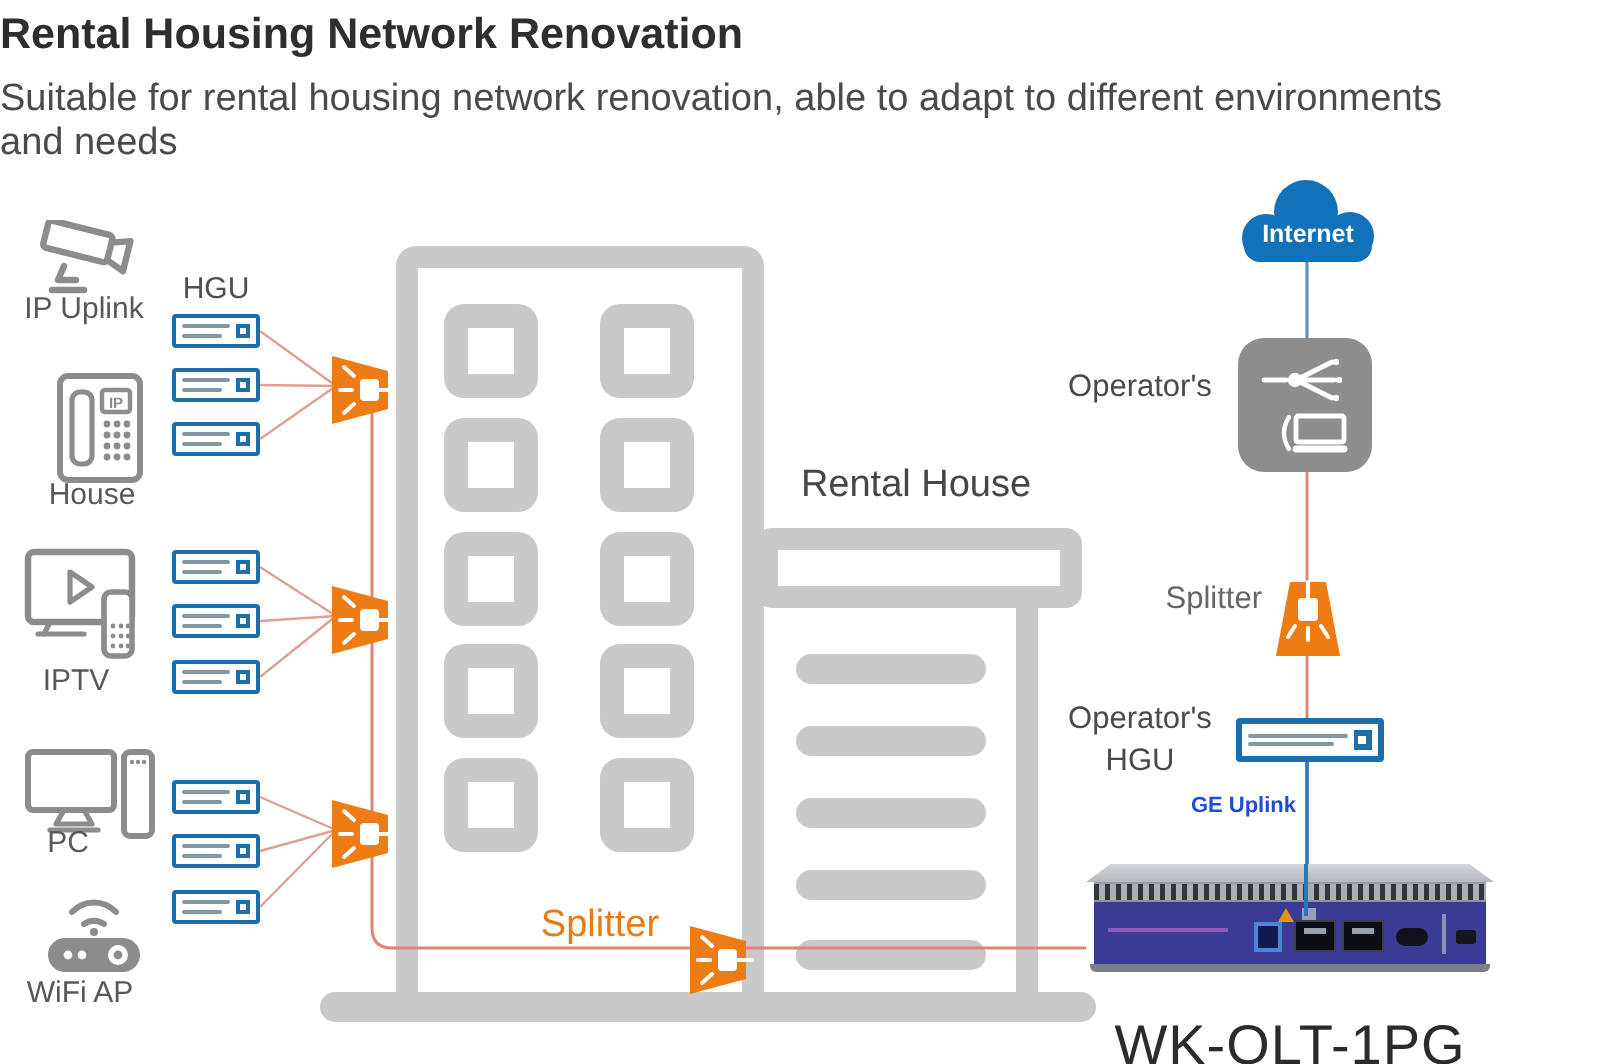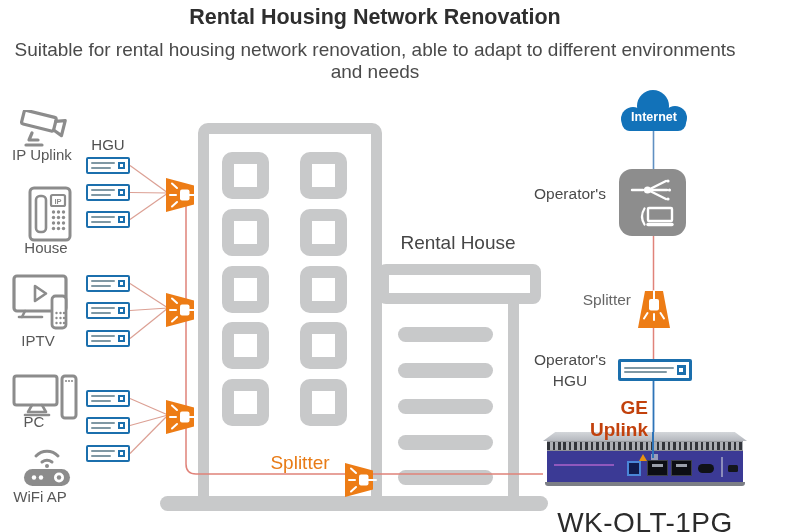--- a/index.html
+++ b/index.html
@@ -1,19 +1,19 @@
 <!DOCTYPE html>
 <html><head>
 <meta charset="utf-8">
 <style>
   html,body{margin:0;padding:0;background:#fff;}
   #canvas{position:relative;width:801px;height:532px;background:#fff;overflow:hidden;
           font-family:"Liberation Sans", sans-serif;}
   
-  #header{position:absolute;left:0;top:0;width:750px;text-align:center;}
+  #header{position:absolute;left:0;top:0;width:750px;text-align:left;}
   #title{margin-top:5px;font-size:21.5px;font-weight:bold;color:#2e2e2e;}
   #subtitle{margin-top:9px;font-size:19px;color:#4a4a4a;}
   
   .abs{position:absolute;}
   .lbl{position:absolute;font-size:15px;color:#585858;text-align:center;z-index:4;}
   
   .bld{z-index:1;}
   #tower{left:198px;top:123px;width:184px;height:384px;border:11px solid #c8c9ca;border-radius:10px;box-sizing:border-box;}
   .window{width:47px;height:47px;border:12px solid #c8c9ca;border-radius:10px;box-sizing:border-box;background:#fff;z-index:1;}
   #annex-roof{left:378px;top:264px;width:163px;height:40px;border:11px solid #c8c9ca;border-radius:8px;box-sizing:border-box;}
@@ -30,21 +30,21 @@
   .hgu .bars i:nth-child(2){width:86%;}
   .hgu .port{width:7.5px;height:7.5px;background:#1b6fad;position:relative;flex:none;}
   .hgu .port::after{content:"";position:absolute;inset:2.2px;background:#fff;}
   .hgu.wide{width:74px;height:22px;border-width:3px;}
   .hgu.wide .port{width:9.5px;height:9.5px;}
   .hgu.wide .port::after{inset:2.8px;}
   
   .icon{position:absolute;z-index:3;}
   .splitter{position:absolute;z-index:3;}
   #olt-box{left:619px;top:169px;width:67px;height:67px;border-radius:13px;background:#8d8d8d;z-index:3;}
-  #ge-uplink{left:558px;top:397px;width:90px;text-align:right;font-size:19px;font-weight:bold;color:#c2410c;z-index:4;}
+  #ge-uplink{left:558px;top:397px;width:90px;text-align:right;font-size:11px;font-weight:bold;color:#1d4ed8;z-index:4;}
   #splitter-right-lbl{left:546px;top:291px;width:85px;text-align:right;font-size:15.5px;color:#666;}
   .two-line{line-height:20.5px;font-size:15.5px;color:#4a4a4a;}
   #rental-house-lbl{left:388px;top:232px;width:140px;font-size:19px;color:#464646;text-align:center;}
   #splitter-orange-lbl{left:255px;top:452px;width:90px;font-size:19px;color:#e87b16;}
   #device-model-lbl{left:545px;top:507px;width:200px;font-size:28px;color:#2b2b2b;letter-spacing:.5px;}
   
   #device{left:543px;top:432px;width:204px;height:57px;z-index:3;}
   #dev-cap{position:absolute;left:0;top:0;width:204px;height:9px;background:linear-gradient(#d3d6da,#b4b7bd);
            -webkit-clip-path:polygon(6% 0,94% 0,100% 100%,0 100%);clip-path:polygon(6% 0,94% 0,100% 100%,0 100%);}
   #dev-vent{position:absolute;left:4px;top:9px;width:196px;height:10px;

